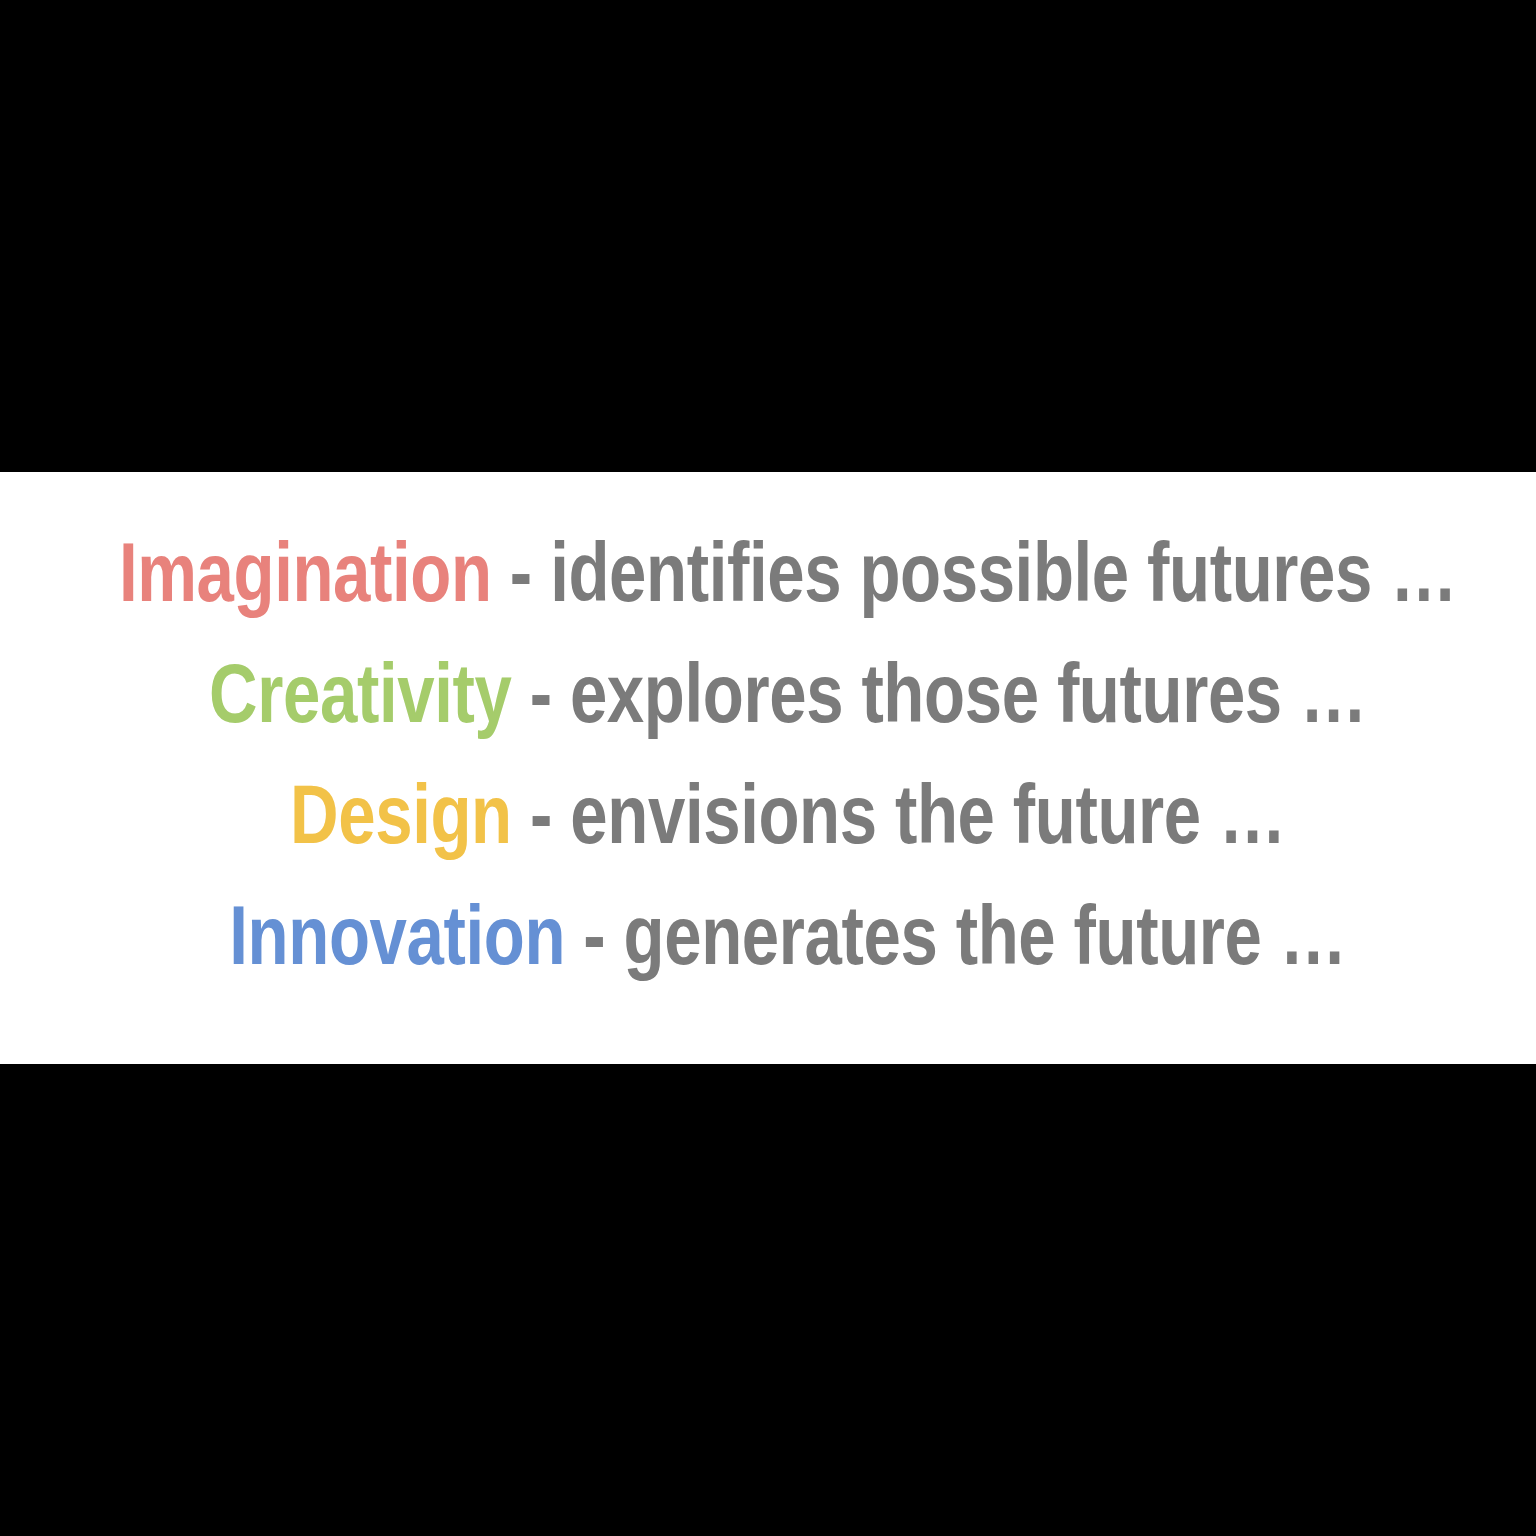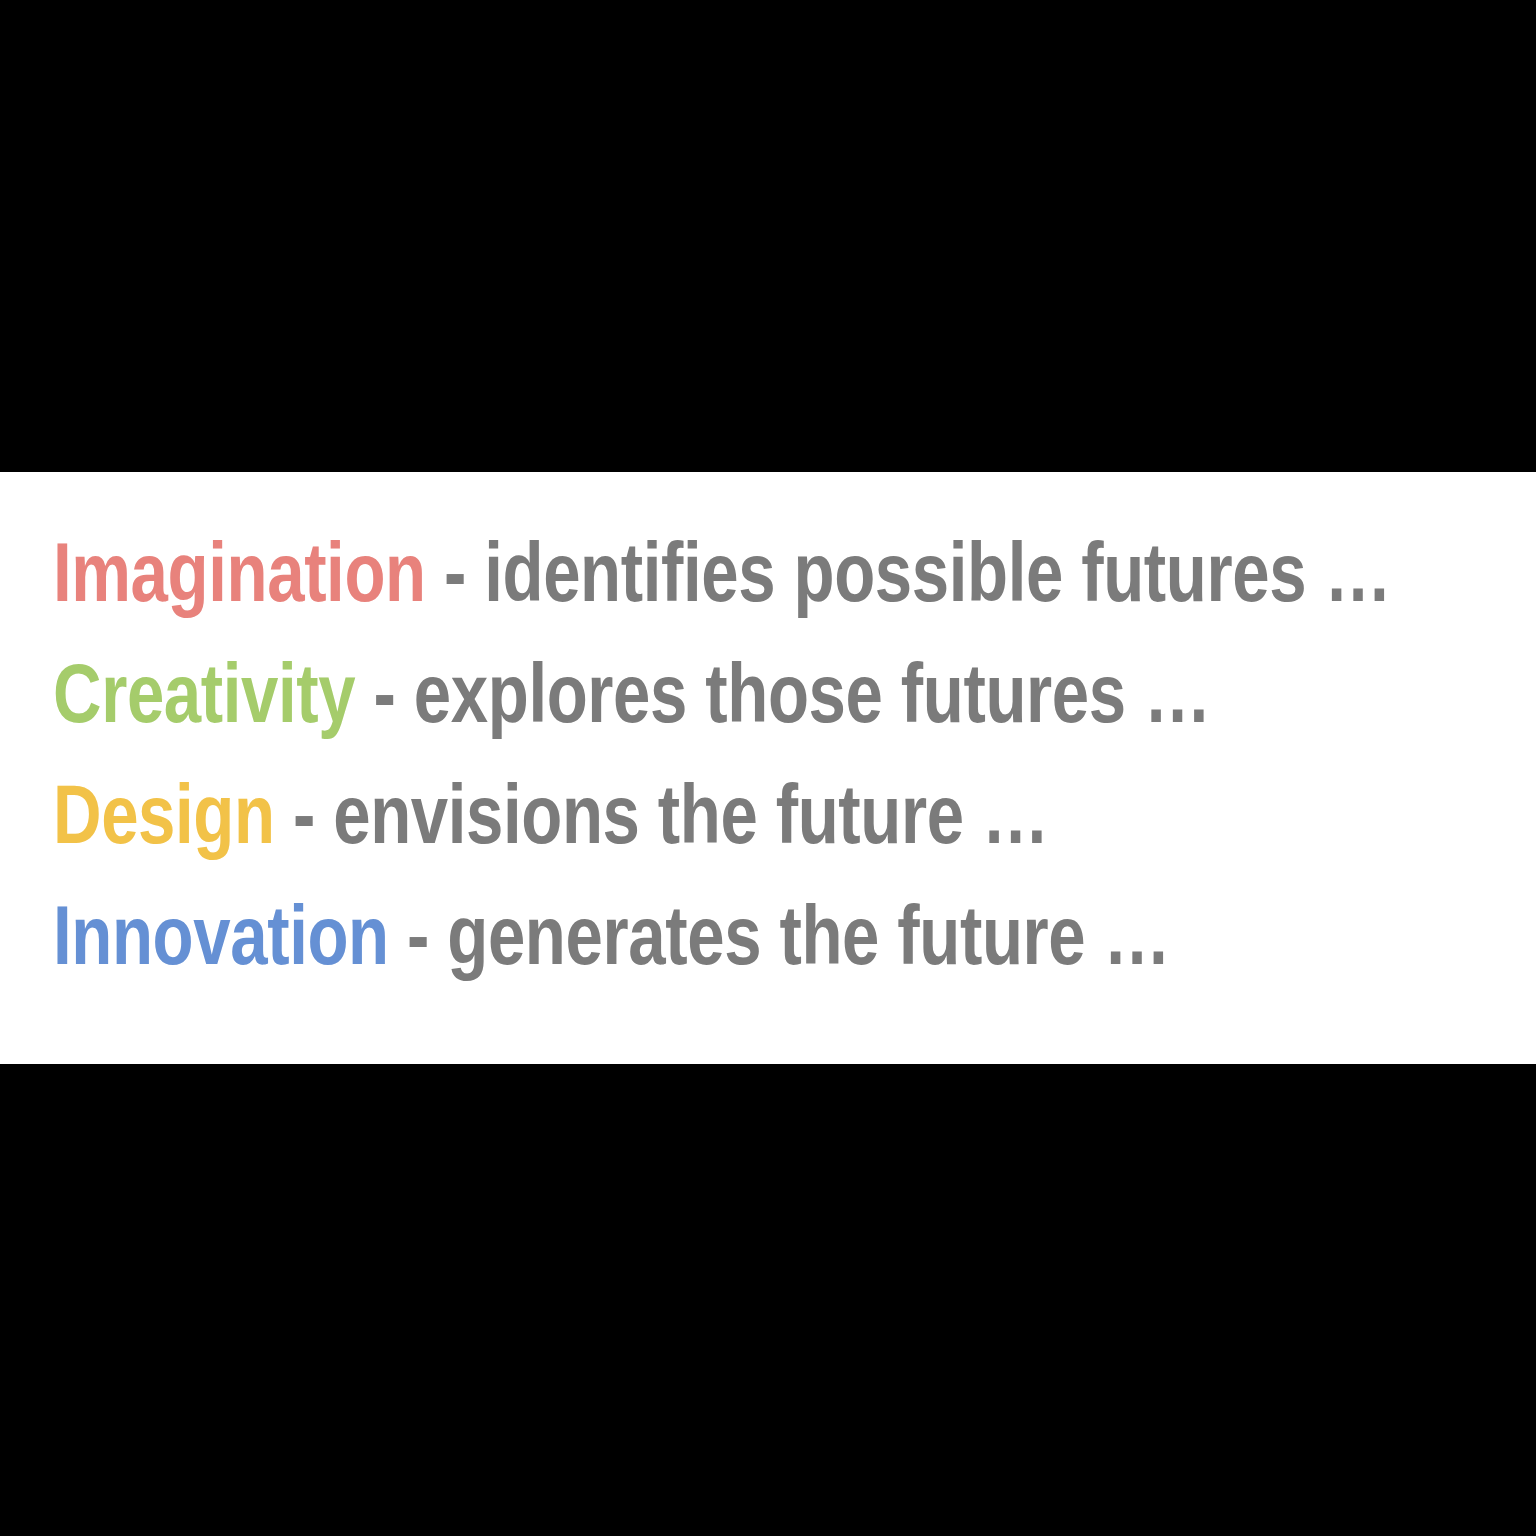--- a/index.html
+++ b/index.html
@@ -9,20 +9,21 @@
     background: #000000;
   }
 
   #stage {
     position: relative;
     width: 1536px;
     height: 1536px;
     background: #000000;
     overflow: hidden;
     font-family: "Liberation Sans Narrow", "Liberation Sans", "DejaVu Sans", sans-serif;
+    text-align: center;
   }
 
   
   .letterbox {
     position: absolute;
     left: 0;
     width: 1536px;
     background: #000000;
   }
   .letterbox.top    { top: 0;     height: 472px; }

